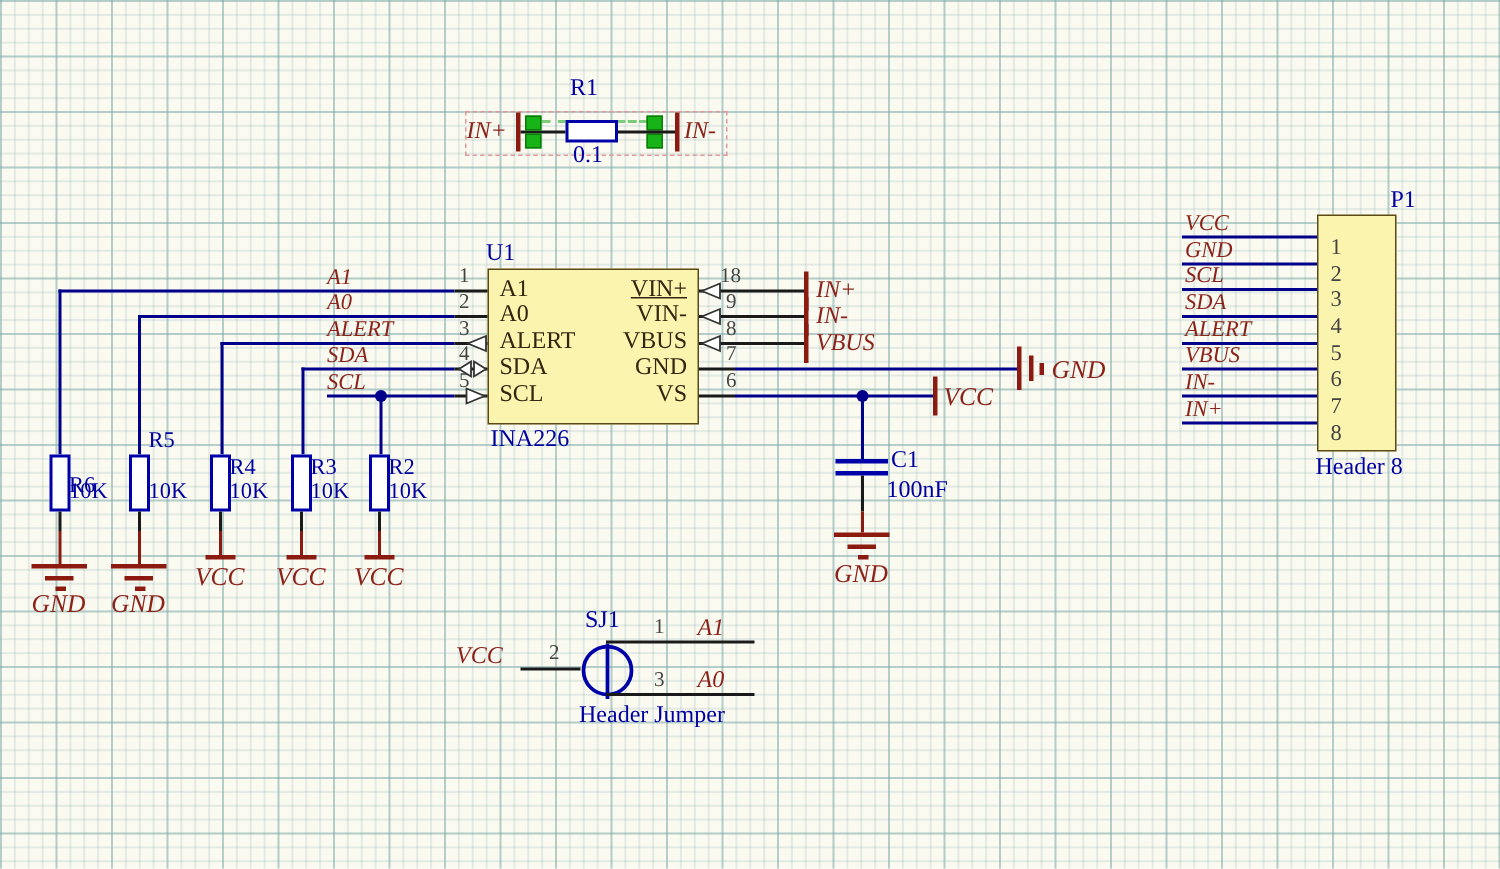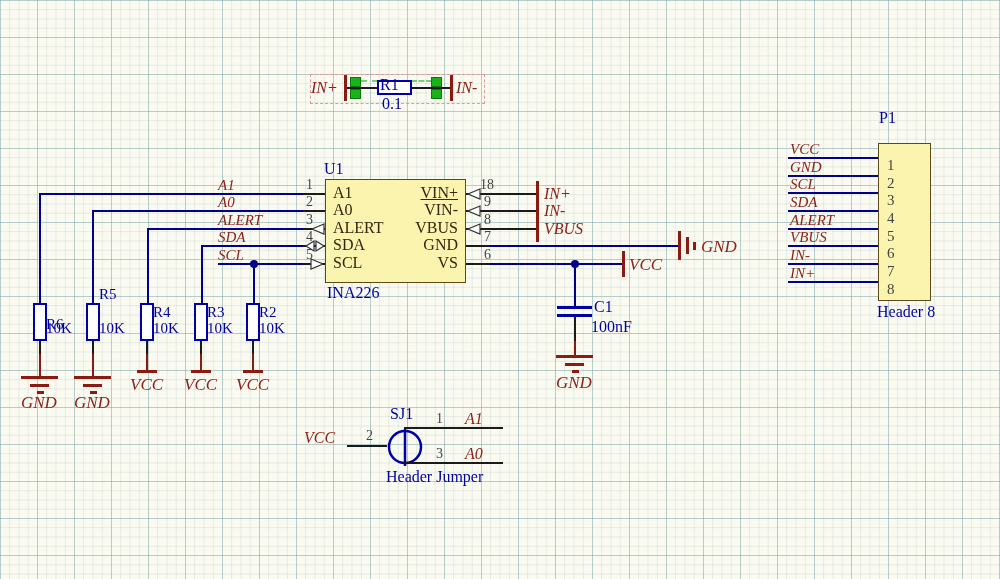--- a/index.html
+++ b/index.html
@@ -44,21 +44,21 @@
   <div class="gline" style="left:361px;top:80px;width:17px;"></div>
   <div class="gline" style="left:411px;top:80px;width:21px;"></div>
   <div class="pad" style="left:350px;top:77px;"></div>
   <div class="pad" style="left:350px;top:89px;"></div>
   <div class="pad" style="left:431px;top:77px;"></div>
   <div class="pad" style="left:431px;top:89px;"></div>
   <div class="comp" style="left:377px;top:80px;width:35px;height:15px;"></div>
   <div class="s" style="left:412px;top:87px;width:38px;height:2px;"></div>
   <div class="rb" style="left:450px;top:75px;width:3px;height:26px;"></div>
   <div class="lbl maroon f16" style="left:456px;top:80px;">IN-</div>
-  <div class="lbl blue f16" style="left:380px;top:77px;">R1</div>
+  <div class="lbl blue f16" style="left:380px;top:51px;">R1</div>
   <div class="lbl blue f16" style="left:382px;top:96px;">0.1</div>
 
   <div class="w" style="left:39px;top:193px;width:264px;height:2px;"></div>
   <div class="w" style="left:39px;top:193px;width:2px;height:110px;"></div>
   <div class="w" style="left:92px;top:210px;width:211px;height:2px;"></div>
   <div class="w" style="left:92px;top:210px;width:2px;height:93px;"></div>
   <div class="w" style="left:147px;top:228px;width:156px;height:2px;"></div>
   <div class="w" style="left:147px;top:228px;width:2px;height:75px;"></div>
   <div class="w" style="left:201px;top:245px;width:102px;height:2px;"></div>
   <div class="w" style="left:201px;top:245px;width:2px;height:58px;"></div>
@@ -202,21 +202,21 @@
   <div class="lbl blue f16" style="left:594px;top:299px;">C1</div>
   <div class="lbl blue f16" style="left:591px;top:319px;">100nF</div>
   <div class="s" style="left:574px;top:317px;width:2px;height:24px;"></div>
   <div class="rb" style="left:574px;top:341px;width:2px;height:14px;"></div>
   <div class="rb" style="left:556px;top:355px;width:37px;height:3px;"></div>
   <div class="rb" style="left:565px;top:363px;width:19px;height:3px;"></div>
   <div class="rb" style="left:572px;top:370px;width:7px;height:3px;"></div>
   <div class="lbl maroon f17" style="left:556px;top:374px;">GND</div>
 
   <div class="icbox" style="left:878px;top:143px;width:53px;height:158px;"></div>
-  <div class="lbl blue f16" style="left:879px;top:110px;">P1</div>
+  <div class="lbl blue f16" style="left:879px;top:126px;padding-left:48px;">P1</div>
   <div class="lbl blue f16" style="left:877px;top:304px;font-family:Liberation Serif, serif;">Header 8</div>
 
   <div class="w" style="left:788px;top:157px;width:90px;height:2px;"></div>
   <div class="w" style="left:788px;top:175px;width:90px;height:2px;"></div>
   <div class="w" style="left:788px;top:192px;width:90px;height:2px;"></div>
   <div class="w" style="left:788px;top:210px;width:90px;height:2px;"></div>
   <div class="w" style="left:788px;top:228px;width:90px;height:2px;"></div>
   <div class="w" style="left:788px;top:245px;width:90px;height:2px;"></div>
   <div class="w" style="left:788px;top:263px;width:90px;height:2px;"></div>
   <div class="w" style="left:788px;top:281px;width:90px;height:2px;"></div>

